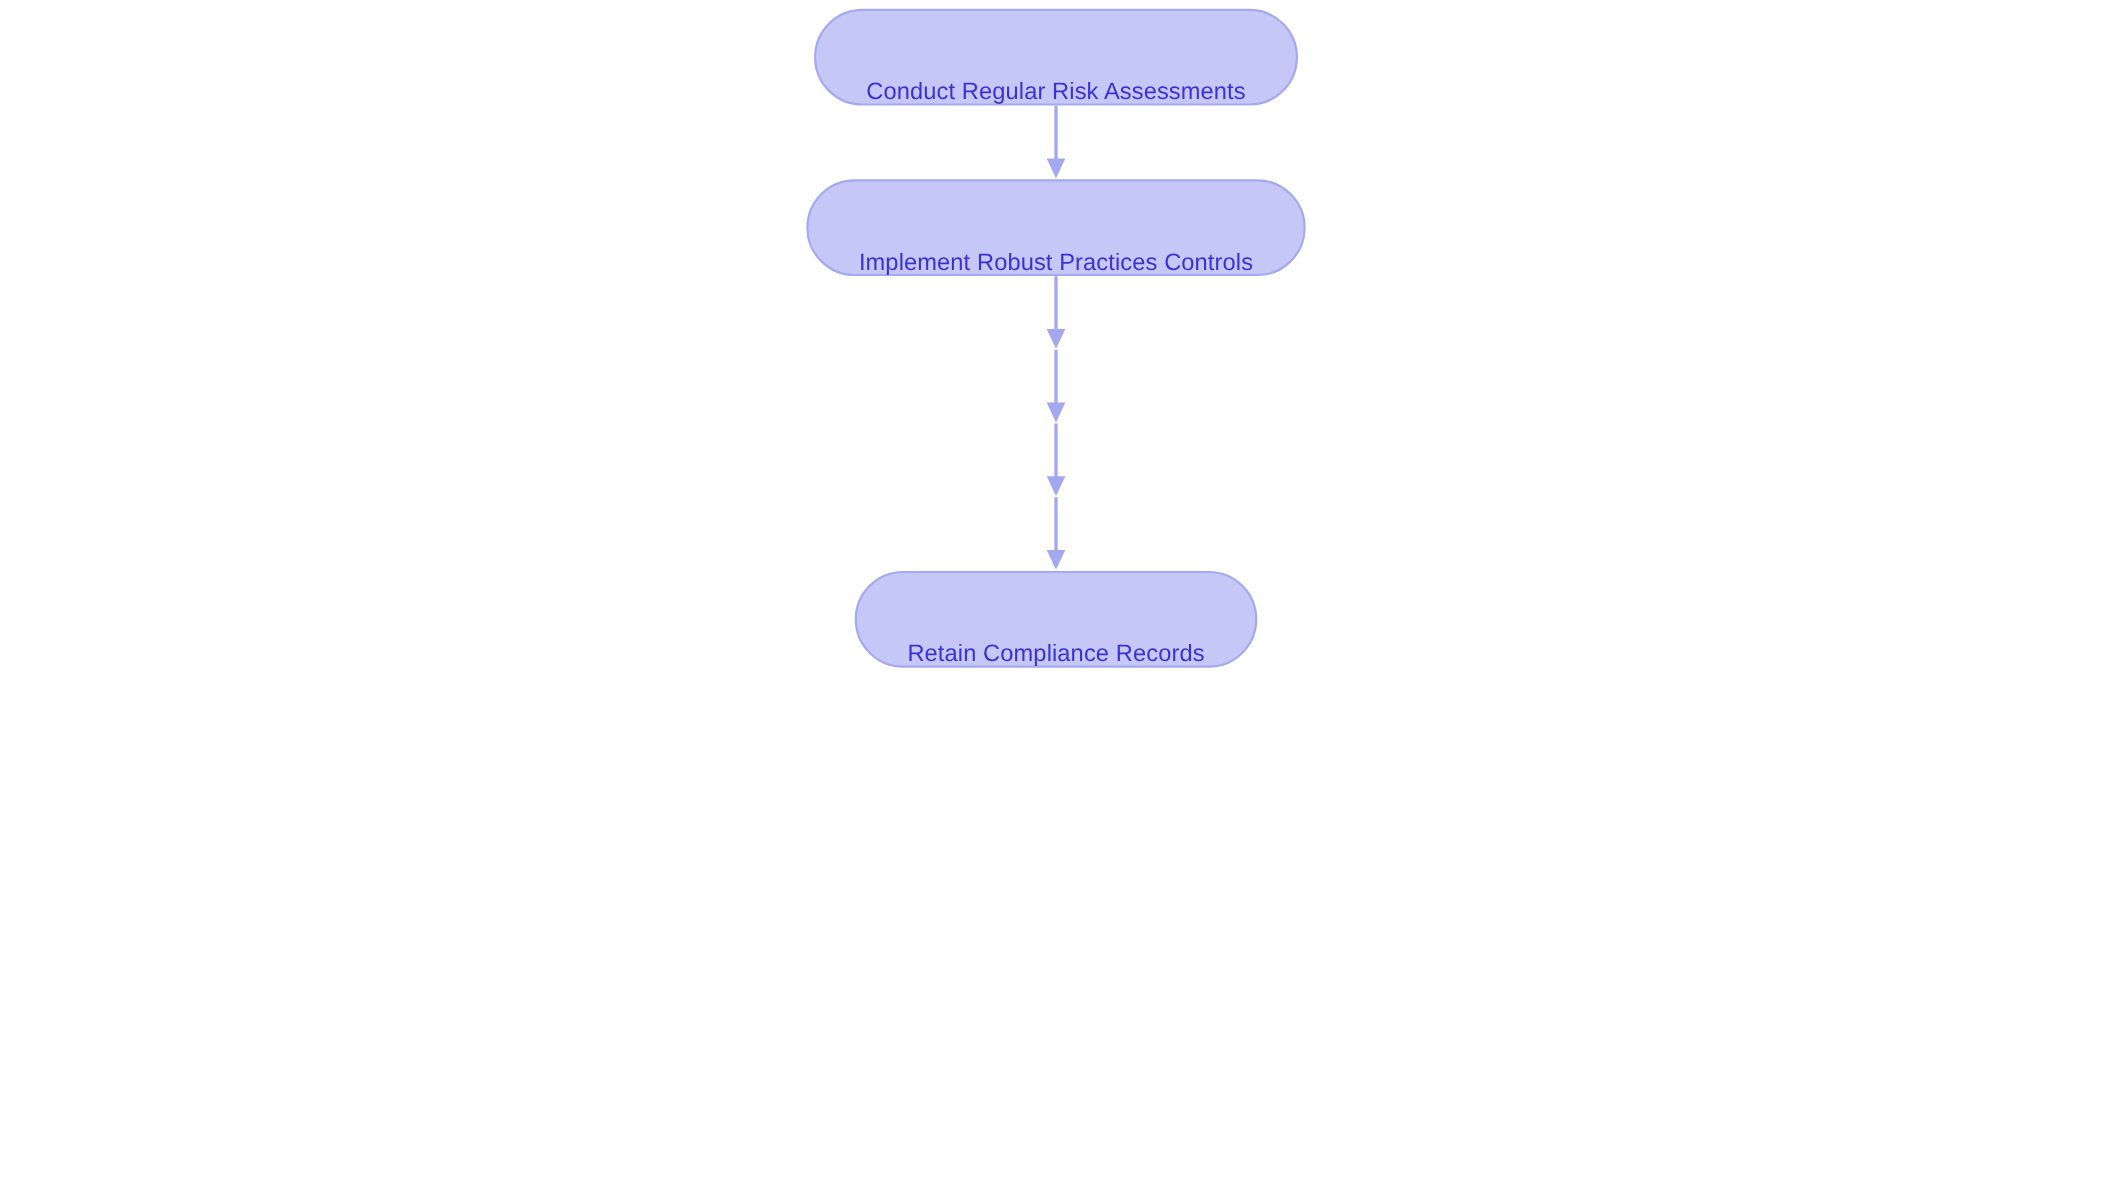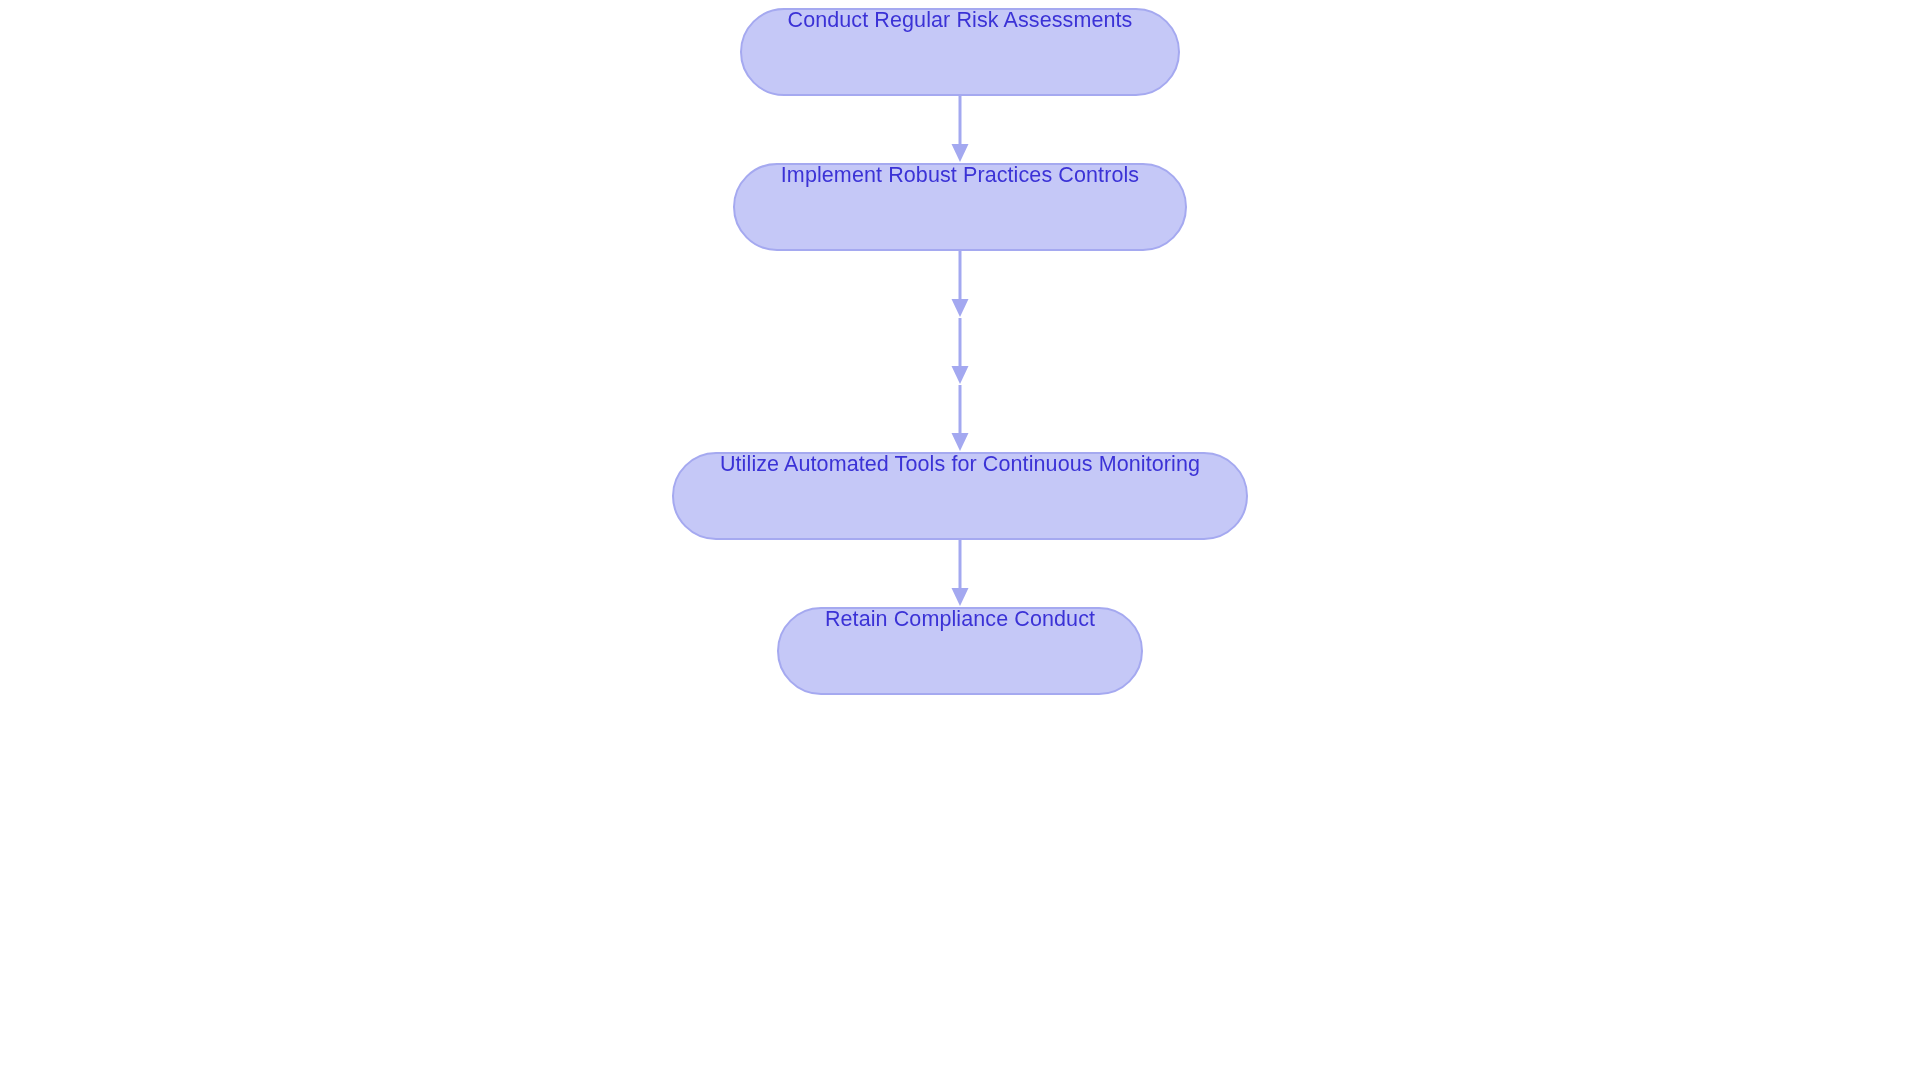--- a/index.html
+++ b/index.html
@@ -25,21 +25,21 @@
     top: 0;
     width: 1920px;
     height: 1083px;
     display: flex;
     flex-direction: column;
     align-items: center;
   }
   .node {
     box-sizing: border-box;
     display: flex;
-    align-items: flex-start;
+    align-items: flex-end;
     justify-content: center;
     background: #c5c8f7;
     border: 2px solid #a5a9f0;
     border-radius: 999px;
     height: 88px;
     padding: 0 46px;
     flex: none;
   }
   .node-label {
     color: #3b32d6;
@@ -100,29 +100,26 @@
     </div>
 
 
     <div class="connector">
       <svg viewBox="0 0 26 67" xmlns="http://www.w3.org/2000/svg" aria-hidden="true">
         <line x1="13" y1="0" x2="13" y2="50" stroke="#a3a8f0" stroke-width="3"></line>
         <polygon points="4.5,48 21.5,48 13,66" fill="#a3a8f0"></polygon>
       </svg>
     </div>
 
-    <div class="node">
-      <span class="node-label">Utilize Automated Tools for Continuous Monitoring</span>
-    </div>
 
     <div class="connector">
       <svg viewBox="0 0 26 67" xmlns="http://www.w3.org/2000/svg" aria-hidden="true">
         <line x1="13" y1="0" x2="13" y2="50" stroke="#a3a8f0" stroke-width="3"></line>
         <polygon points="4.5,48 21.5,48 13,66" fill="#a3a8f0"></polygon>
       </svg>
     </div>
 
     <div class="node">
-      <span class="node-label">Retain Compliance Conduct</span>
+      <span class="node-label">Retain Compliance Records</span>
     </div>
 
   </div>
 </div>
 
 </body></html>

